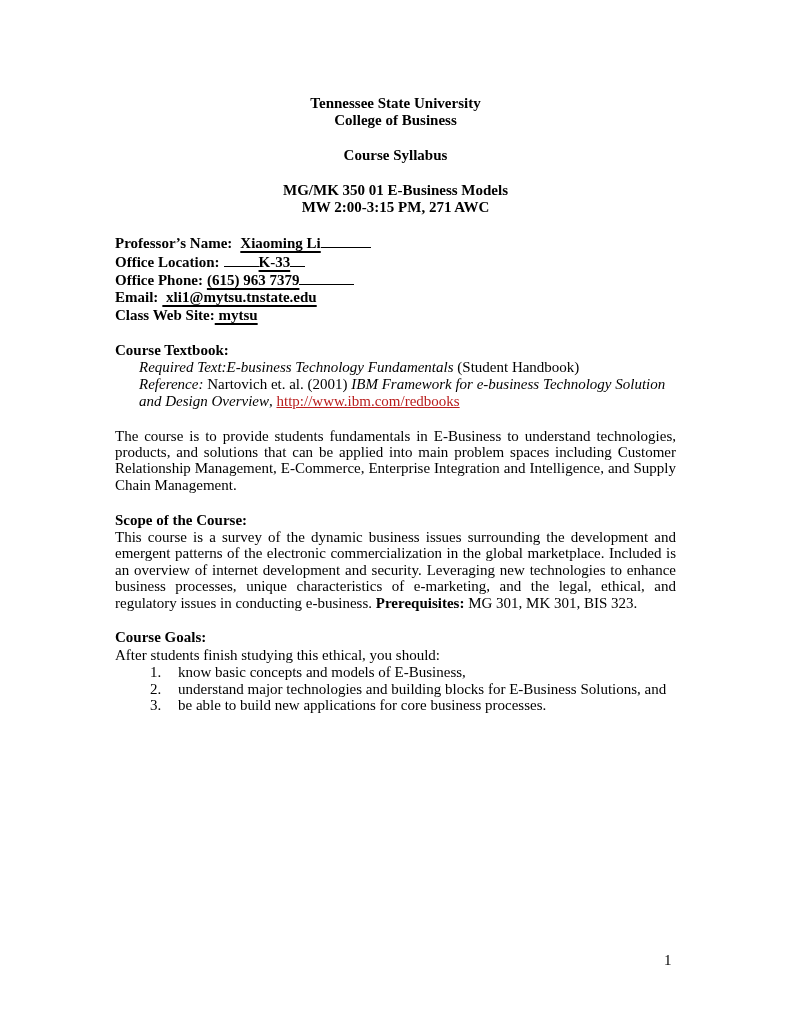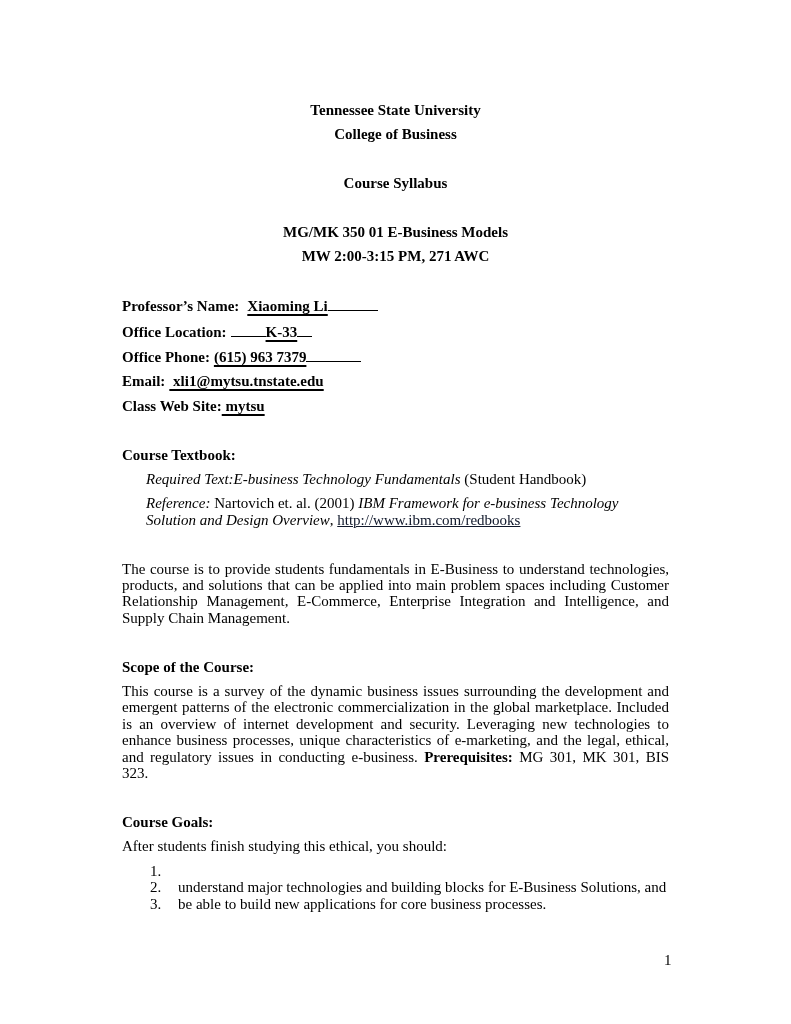--- a/index.html
+++ b/index.html
@@ -8,21 +8,21 @@
     width:791px; height:1024px;
     background:#ffffff;
     color:#000000;
     font-family:"Liberation Serif","DejaVu Serif",serif;
     font-size:15px;
     line-height:16.4px;
     position:relative;
     overflow:hidden;
   }
   .content { padding:94px 114px 0 114px; }
-  p { margin:8px; }
+  p { margin:1px; }
   .b { font-weight:bold; }
   .i { font-style:italic; }
   .c { text-align:center; }
   .just { text-align:justify; }
   .gap { height:16.4px; }
   .u {
     text-decoration:underline;
     text-decoration-thickness:1.5px;
     text-underline-offset:2.5px;
   }
@@ -32,21 +32,21 @@
     height:13px;
     vertical-align:baseline;
   }
   .w50 { width:50px; }
   .w35 { width:35px; }
   .w15 { width:15px; }
   .w55 { width:55px; }
   .gap8 { margin-left:8px; }
   .gap4 { margin-left:4px;text-align:center; }
   .indent { padding-left:24px; }
-  a.link { color:#0f172a; text-decoration:underline; text-decoration-thickness:1px; }
+  a.link { color:#b91c1c; text-decoration:underline; text-decoration-thickness:1px; }
   .goal-row { display:flex; }
   .goal-num { margin-left:36px; width:28px; flex:none; }
   .goal-text { flex:1; }
   .page-num {
     position:absolute;
     top:952px;
     left:664px;
   }
 </style>
 </head>
@@ -81,20 +81,21 @@
   <div class="gap"></div>
 
   <p class="b">Scope of the Course:</p>
   <p class="just"><span>This course is a survey of the dynamic business issues surrounding the development and emergent patterns of the electronic commercialization in the global marketplace. Included is an overview of internet development and security. Leveraging new technologies to enhance business processes, unique characteristics of e-marketing, and the legal, ethical, and regulatory issues in conducting e-business. </span><span class="b">Prerequisites:</span><span> MG 301, MK 301, BIS 323.</span></p>
   <div class="gap"></div>
 
   <p class="b">Course Goals:</p>
   <p>After students finish studying this ethical, you should:</p>
   <div class="goal-row">
     <span class="goal-num">1.</span>
+    <span class="goal-text">know basic concepts and models of E-Business,</span>
   </div>
   <div class="goal-row">
     <span class="goal-num">2.</span>
     <span class="goal-text">understand major technologies and building blocks for E-Business Solutions, and</span>
   </div>
   <div class="goal-row">
     <span class="goal-num">3.</span>
     <span class="goal-text">be able to build new applications for core business processes.</span>
   </div>
 

